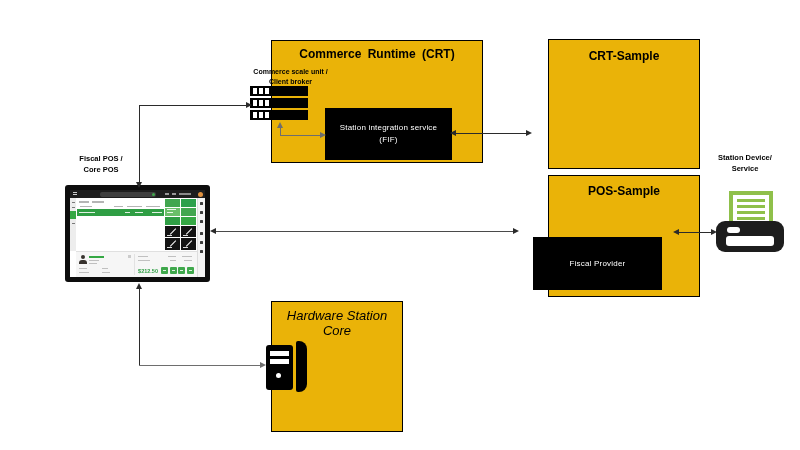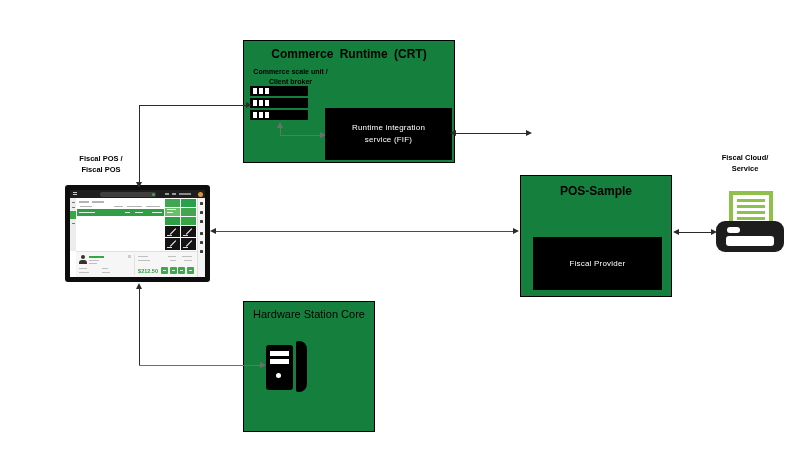--- a/index.html
+++ b/index.html
@@ -1,20 +1,20 @@
 <!DOCTYPE html>
 <html><head>
 <meta charset="utf-8">
 <style>
   html,body{margin:0;padding:0;background:#fff;}
   #canvas{position:relative;width:800px;height:450px;background:#ffffff;overflow:hidden;
           font-family:"Liberation Sans",sans-serif;color:#000;}
   .abs{position:absolute;}
   
-  .box{position:absolute;background:#15803d;border:1.5px solid #000;box-sizing:border-box;}
+  .box{position:absolute;background:#eab308;border:1.5px solid #000;box-sizing:border-box;margin-left:28px;}
   .box-title{position:absolute;left:0;right:0;text-align:center;font-weight:bold;font-size:12px;word-spacing:3px;}
   
   .bbox{position:absolute;background:#000;color:#fff;display:flex;align-items:center;justify-content:center;
         text-align:center;font-size:8px;line-height:1.5;box-sizing:border-box;letter-spacing:.2px;}
   .small-label{position:absolute;text-align:center;font-size:7.5px;font-weight:bold;line-height:1.45;}
   
   .hline{position:absolute;height:1.2px;background:#2b2b2b;}
   .vline{position:absolute;width:1.2px;background:#2b2b2b;}
   .gray{background:#6e6e6e;}
   .ah{position:absolute;width:0;height:0;border:solid transparent;}
@@ -72,47 +72,50 @@
         <span class="srv-led" style="left:15px;"></span>
       </div>
     <div class="srv-bar">
         <span class="srv-led" style="left:3px;"></span>
         <span class="srv-led" style="left:9px;"></span>
         <span class="srv-led" style="left:15px;"></span>
       </div>
   </div>
 
   <div class="bbox" style="left:325px;top:108px;width:127px;height:52px;padding:0 14px;">
-    <span>Runtime integration service (FIF)</span>
-  </div>
-
+    <span>Station integration service (FIF)</span>
+  </div>
+
+  <div class="box" style="left:520px;top:39px;width:152px;height:130px;">
+    <div class="box-title" style="top:9px;">CRT-Sample</div>
+  </div>
 
   <div class="box" style="left:520px;top:175px;width:152px;height:122px;">
     <div class="box-title" style="top:8px;">POS-Sample</div>
   </div>
   <div class="bbox" style="left:533px;top:237px;width:129px;height:53px;">
     <span>Fiscal Provider</span>
   </div>
 
   <div class="box" style="left:243px;top:301px;width:132px;height:131px;">
-    <div class="box-title" style="top:6px;font-weight:normal;font-size:11px;word-spacing:0;">Hardware Station Core</div>
+    <div class="box-title" style="top:6px;font-weight:normal;font-size:13px;word-spacing:0;font-style:italic;">Hardware Station Core</div>
   </div>
 
   <div class="abs" style="left:266px;top:341px;width:44px;height:52px;">
     <div class="pc-side"></div>
     <div class="pc-front">
       <div class="pc-slot" style="top:6px;"></div>
       <div class="pc-slot" style="top:14px;"></div>
       <div class="pc-dot"></div>
     </div>
   </div>
 
   <div class="small-label" style="left:61px;top:154px;width:80px;">
     <span style="display:block;">Fiscal POS /</span>
-    <span style="display:block;">Fiscal POS</span>
+    <span style="display:block;">Core POS</span>
   </div>
 
   <div class="pos-bezel">
     <div class="pos-screen">
 
       <div class="abs" style="left:0;top:0;width:135px;height:8px;background:#1e1e1e;">
         <div class="abs" style="left:3px;top:2.4px;width:4px;height:3.2px;background:repeating-linear-gradient(to bottom,#cfcfcf 0,#cfcfcf 1px,transparent 1px,transparent 2.2px);"></div>
         <div class="abs" style="left:30px;top:2px;width:56px;height:4.5px;background:#3f3f3f;border-radius:2px;">
           <div class="abs" style="right:1px;top:.7px;width:3.2px;height:3.2px;border-radius:50%;background:#3fa84c;"></div>
         </div>
@@ -222,21 +225,21 @@
             <div class="wdash" style="left:2px;top:2.8px;width:3px;height:1.4px;"></div>
           </div>
         <div class="tile" style="left:110.5px;top:15px;width:7px;height:7px;background:#3fa84c;border-radius:1px;">
             <div class="wdash" style="left:2px;top:2.8px;width:3px;height:1.4px;"></div>
           </div>
       </div>
     </div>
   </div>
 
   <div class="small-label" style="left:705px;top:153px;width:80px;">
-    <span style="display:block;">Fiscal Cloud/</span>
+    <span style="display:block;">Station Device/</span>
     <span style="display:block;">Service</span>
   </div>
   <div class="abs" style="left:716px;top:190px;width:68px;height:62px;">
     <div class="prn-paper">
       <div class="prn-line" style="margin-top:4px;"></div>
       <div class="prn-line"></div>
       <div class="prn-line"></div>
       <div class="prn-line"></div>
     </div>
     <div class="prn-body">

